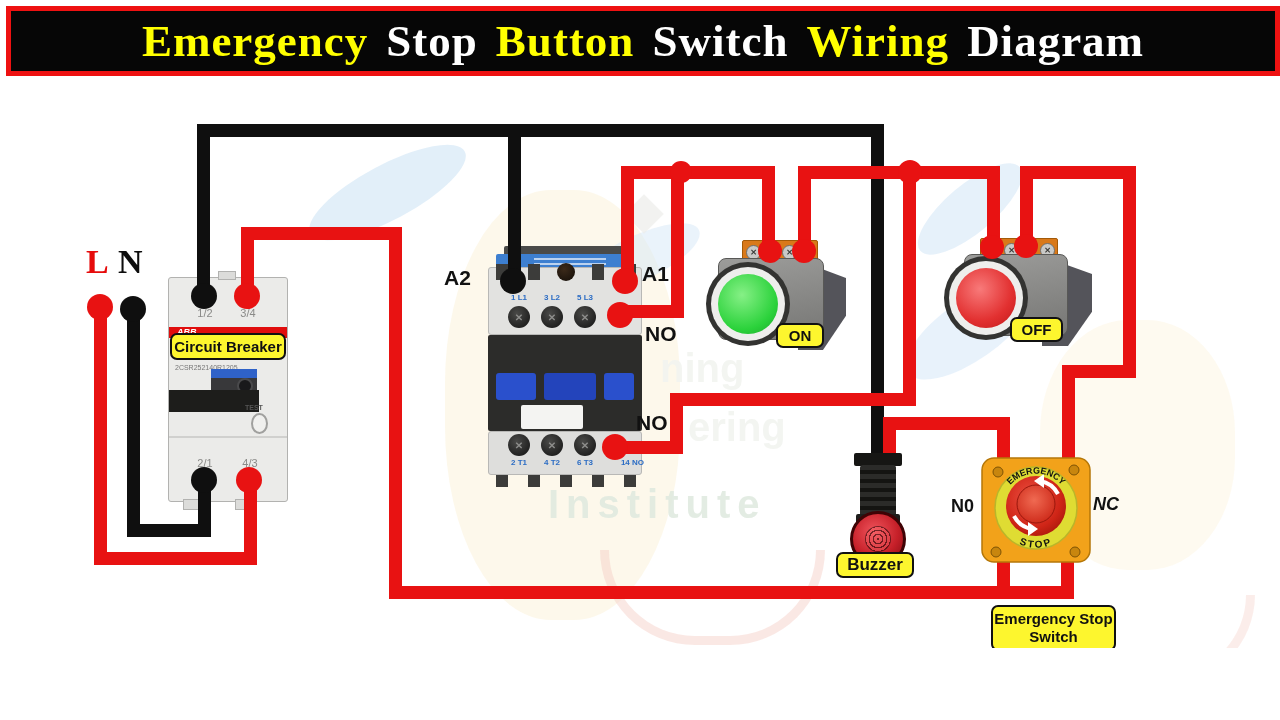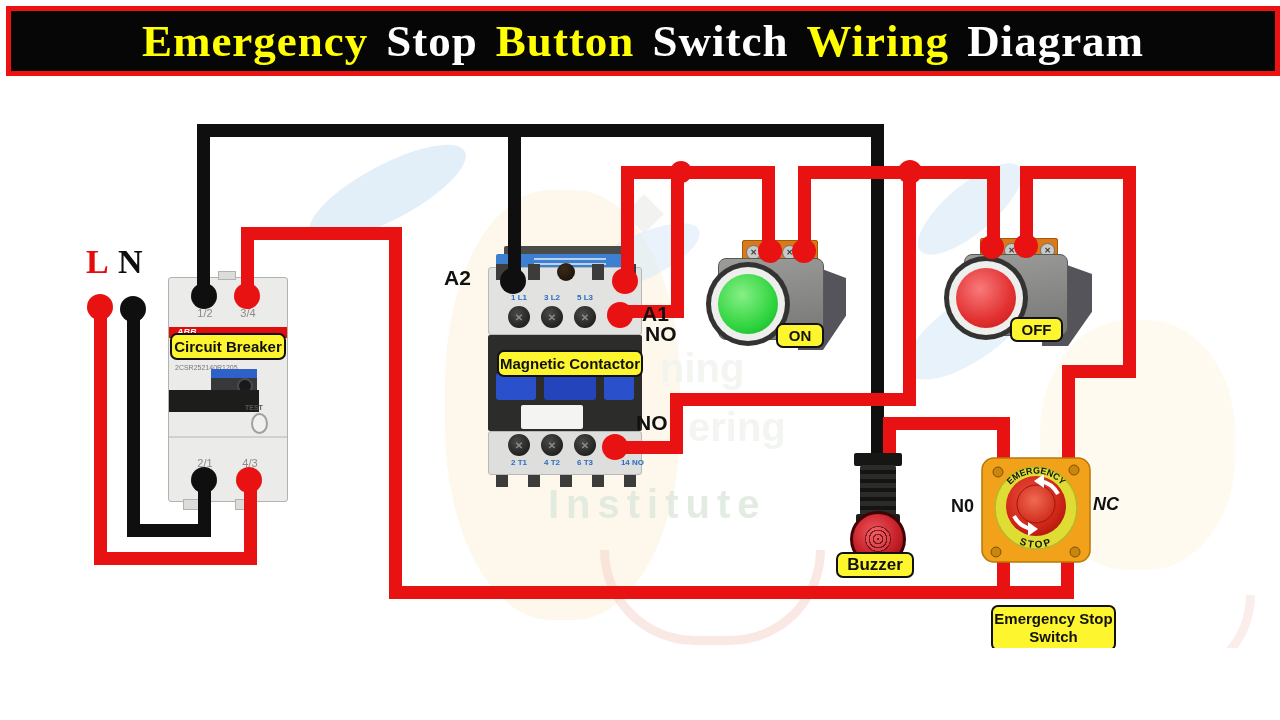--- a/index.html
+++ b/index.html
@@ -236,32 +236,29 @@
   <div class="dot dr" style="left:758px;top:239px;width:24px;height:24px;"></div>
   <div class="dot dr" style="left:792px;top:239px;width:24px;height:24px;"></div>
   <div class="dot dr" style="left:980px;top:235px;width:24px;height:24px;"></div>
   <div class="dot dr" style="left:1014px;top:234px;width:24px;height:24px;"></div>
   <div class="dot dr" style="left:670px;top:161px;width:22px;height:22px;"></div>
   <div class="dot dr" style="left:898px;top:160px;width:24px;height:24px;"></div>
 
   <div class="lbl" style="left:86px;top:243px;font-size:34px;font-family:'Liberation Serif',serif;color:#e60b0b;">L</div>
   <div class="lbl" style="left:118px;top:243px;font-size:34px;font-family:'Liberation Serif',serif;color:#0d0d0d;">N</div>
   <div class="lbl" style="left:444px;top:266px;font-size:21px;">A2</div>
-  <div class="lbl" style="left:642px;top:262px;font-size:21px;margin-top:40px;">A1</div>
+  <div class="lbl" style="left:642px;top:262px;font-size:21px;">A1</div>
   <div class="lbl" style="left:645px;top:322px;font-size:21px;">NO</div>
   <div class="lbl" style="left:636px;top:411px;font-size:21px;">NO</div>
   <div class="lbl" style="left:951px;top:496px;font-size:18px;">N0</div>
   <div class="lbl" style="left:1093px;top:494px;font-size:18px;font-style:italic;">NC</div>
 
   <div class="tag" style="left:170px;top:333px;width:116px;height:27px;font-size:15px;">
     <span>Circuit Breaker</span>
   </div>
-  <div class="tag" style="left:497px;top:350px;width:146px;height:27px;font-size:15px;">
-    <span>Magnetic Contactor</span>
-  </div>
   <div class="tag" style="left:776px;top:323px;width:48px;height:25px;font-size:15px;">
     <span>ON</span>
   </div>
   <div class="tag" style="left:1010px;top:317px;width:53px;height:25px;font-size:15px;">
     <span>OFF</span>
   </div>
   <div class="tag" style="left:836px;top:552px;width:78px;height:26px;font-size:17px;">
     <span>Buzzer</span>
   </div>
   <div class="tag" style="left:991px;top:605px;width:125px;height:46px;font-size:15px;flex-direction:column;">

